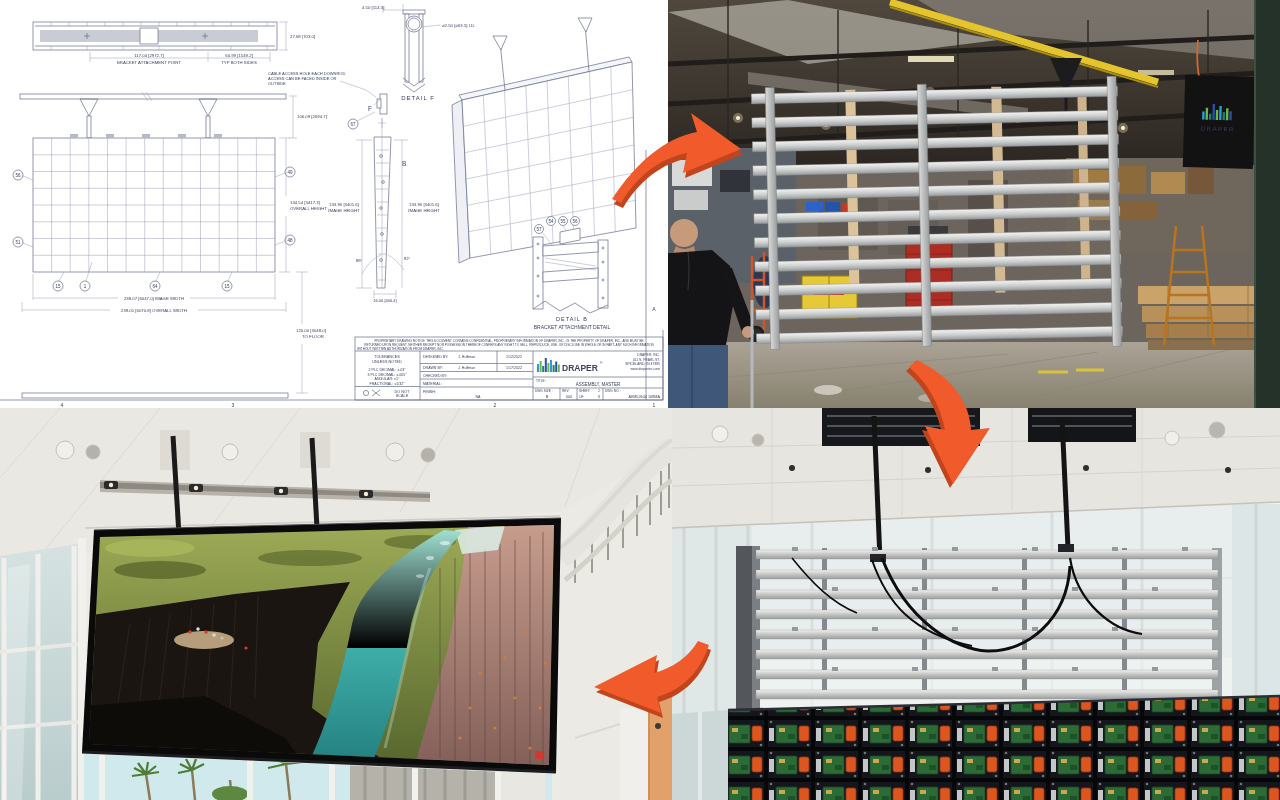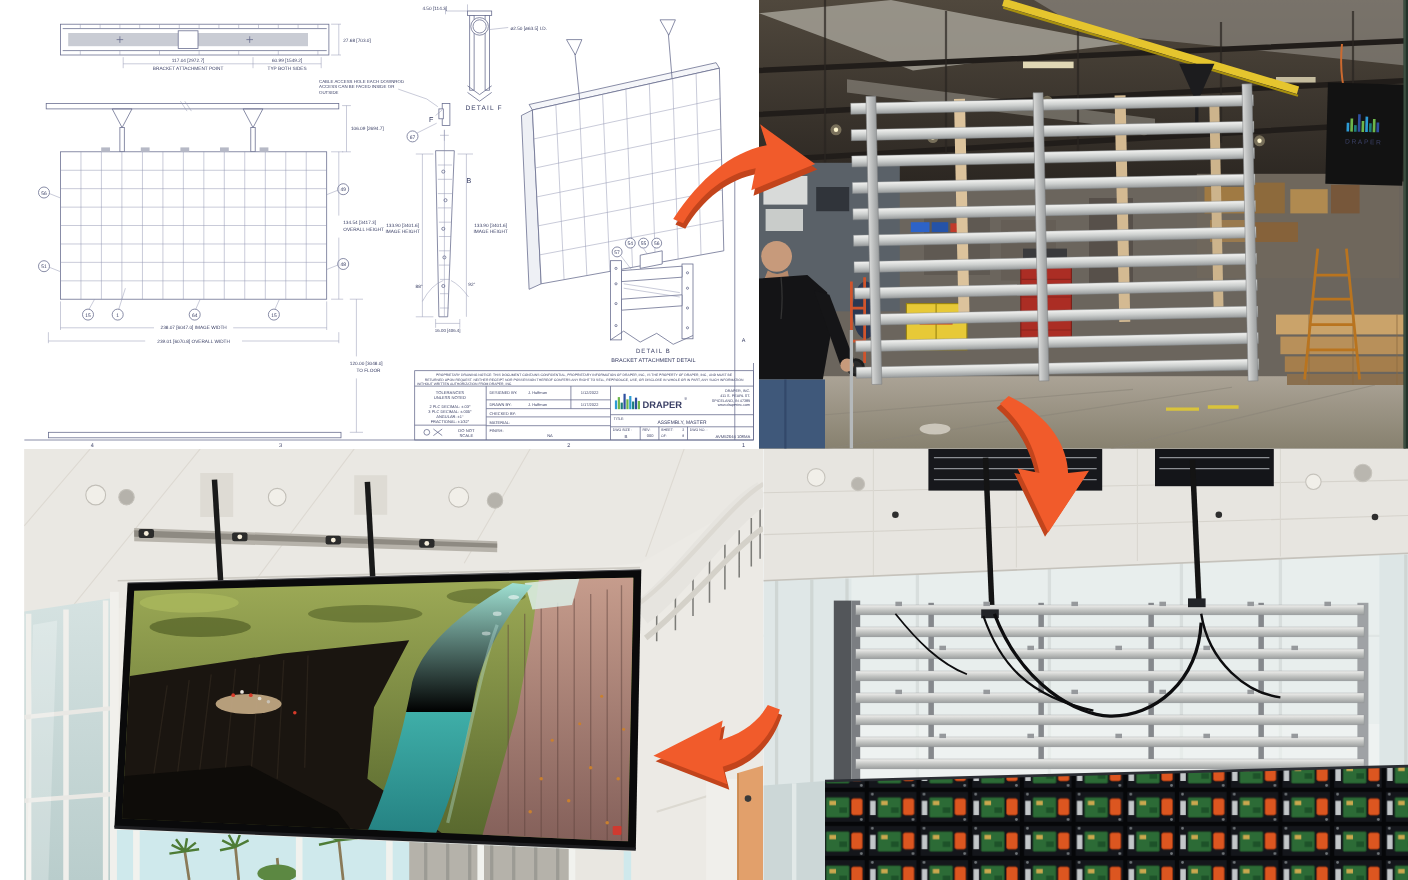--- a/index.html
+++ b/index.html
@@ -1,18 +1,18 @@
 <!DOCTYPE html>
 <html><head>
 <meta charset="utf-8">
 <style>
   html,body{margin:0;padding:0;background:#ffffff;}
   .stage{position:relative;width:1280px;height:800px;overflow:hidden;
          font-family:"Liberation Sans",sans-serif;background:#fff;}
-  .panel{position:absolute;overflow:hidden;padding-left:22px;}
+  .panel{position:absolute;overflow:hidden;}
   #drawing-panel{left:0;top:0;width:668px;height:408px;background:#fff;}
   #factory-panel{left:668px;top:0;width:612px;height:408px;}
   #lobby-panel{left:0;top:408px;width:672px;height:392px;}
   #underside-panel{left:672px;top:408px;width:608px;height:392px;}
   #arrow-overlay{position:absolute;left:0;top:0;width:1280px;height:800px;pointer-events:none;}
   svg{display:block;}
   svg text{font-family:"Liberation Sans",sans-serif;fill:#3b4066;}
   .fz3{font-size:3.1px}.fz32{font-size:3.2px}.fz34{font-size:3.4px}.fz36{font-size:3.6px}
   .fz38{font-size:3.8px}.fz4{font-size:4px}.fz43{font-size:4.3px}.fz45{font-size:4.5px}
   .fz5{font-size:5px}.fz55{font-size:5.5px}.fz6{font-size:6px}.fz65{font-size:6.5px}

